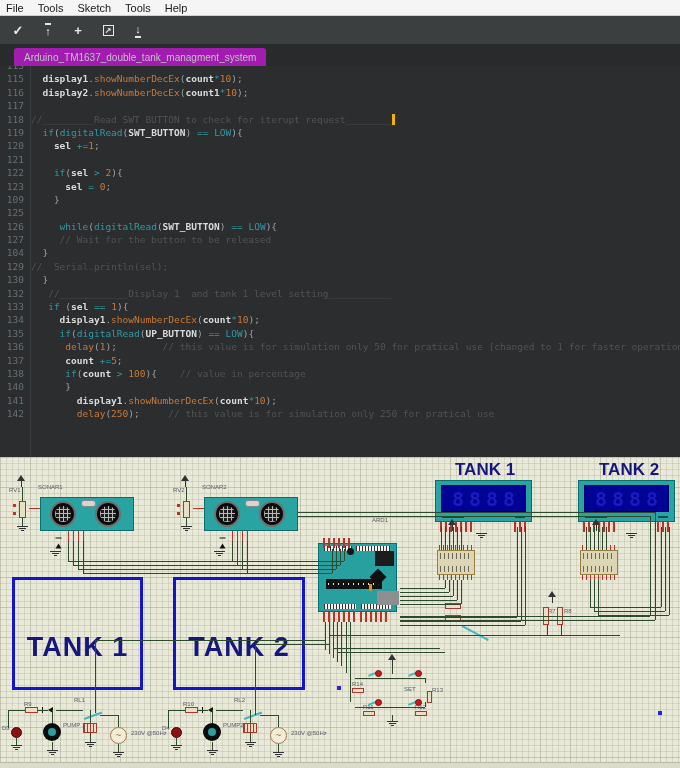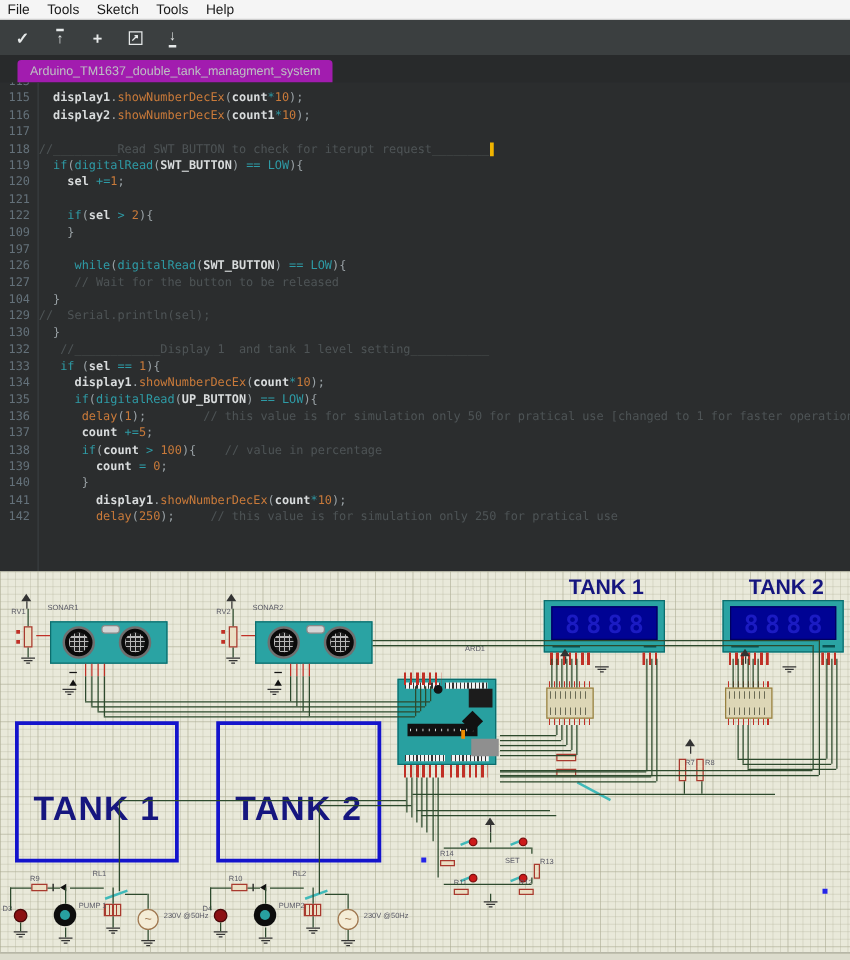--- a/index.html
+++ b/index.html
@@ -127,35 +127,35 @@
     <div id="code-lines">
         <div class="cl"><span class="ln">113</span><span class="lc"></span></div>
         <div class="cl"><span class="ln">115</span><span class="lc"><span class="tk-p">  </span><span class="tk-i">display1</span><span class="tk-p">.</span><span class="tk-f">showNumberDecEx</span><span class="tk-p">(</span><span class="tk-i">count</span><span class="tk-k">*</span><span class="tk-n">10</span><span class="tk-p">);</span></span></div>
         <div class="cl"><span class="ln">116</span><span class="lc"><span class="tk-p">  </span><span class="tk-i">display2</span><span class="tk-p">.</span><span class="tk-f">showNumberDecEx</span><span class="tk-p">(</span><span class="tk-i">count1</span><span class="tk-k">*</span><span class="tk-n">10</span><span class="tk-p">);</span></span></div>
         <div class="cl"><span class="ln">117</span><span class="lc"></span></div>
         <div class="cl"><span class="ln">118</span><span class="lc"><span class="tk-c">//_________Read SWT BUTTON to check for iterupt request________</span><span class="cursor"></span></span></div>
         <div class="cl"><span class="ln">119</span><span class="lc"><span class="tk-p">  </span><span class="tk-k">if</span><span class="tk-p">(</span><span class="tk-k">digitalRead</span><span class="tk-p">(</span><span class="tk-i">SWT_BUTTON</span><span class="tk-p">) </span><span class="tk-k">==</span><span class="tk-p"> </span><span class="tk-k">LOW</span><span class="tk-p">){</span></span></div>
         <div class="cl"><span class="ln">120</span><span class="lc"><span class="tk-p">    </span><span class="tk-i">sel</span><span class="tk-p"> </span><span class="tk-k">+=</span><span class="tk-n">1</span><span class="tk-p">;</span></span></div>
         <div class="cl"><span class="ln">121</span><span class="lc"></span></div>
         <div class="cl"><span class="ln">122</span><span class="lc"><span class="tk-p">    </span><span class="tk-k">if</span><span class="tk-p">(</span><span class="tk-i">sel</span><span class="tk-p"> </span><span class="tk-k">&gt;</span><span class="tk-p"> </span><span class="tk-n">2</span><span class="tk-p">){</span></span></div>
+        <div class="cl"><span class="ln">123</span><span class="lc"><span class="tk-p">      </span><span class="tk-i">sel</span><span class="tk-p"> </span><span class="tk-k">=</span><span class="tk-p"> </span><span class="tk-n">0</span><span class="tk-p">;</span></span></div>
         <div class="cl"><span class="ln">109</span><span class="lc"><span class="tk-p">    }</span></span></div>
-        <div class="cl"><span class="ln">197</span><span class="lc"></span></div>
+        <div class="cl"><span class="ln">125</span><span class="lc"></span></div>
         <div class="cl"><span class="ln">126</span><span class="lc"><span class="tk-p">     </span><span class="tk-k">while</span><span class="tk-p">(</span><span class="tk-k">digitalRead</span><span class="tk-p">(</span><span class="tk-i">SWT_BUTTON</span><span class="tk-p">) </span><span class="tk-k">==</span><span class="tk-p"> </span><span class="tk-k">LOW</span><span class="tk-p">){</span></span></div>
         <div class="cl"><span class="ln">127</span><span class="lc"><span class="tk-c">     // Wait for the button to be released</span></span></div>
         <div class="cl"><span class="ln">104</span><span class="lc"><span class="tk-p">  }</span></span></div>
         <div class="cl"><span class="ln">129</span><span class="lc"><span class="tk-c">//  Serial.println(sel);</span></span></div>
         <div class="cl"><span class="ln">130</span><span class="lc"><span class="tk-p">  }</span></span></div>
         <div class="cl"><span class="ln">132</span><span class="lc"><span class="tk-c">   //____________Display 1  and tank 1 level setting___________</span></span></div>
         <div class="cl"><span class="ln">133</span><span class="lc"><span class="tk-p">   </span><span class="tk-k">if</span><span class="tk-p"> (</span><span class="tk-i">sel</span><span class="tk-p"> </span><span class="tk-k">==</span><span class="tk-p"> </span><span class="tk-n">1</span><span class="tk-p">){</span></span></div>
         <div class="cl"><span class="ln">134</span><span class="lc"><span class="tk-p">     </span><span class="tk-i">display1</span><span class="tk-p">.</span><span class="tk-f">showNumberDecEx</span><span class="tk-p">(</span><span class="tk-i">count</span><span class="tk-k">*</span><span class="tk-n">10</span><span class="tk-p">);</span></span></div>
         <div class="cl"><span class="ln">135</span><span class="lc"><span class="tk-p">     </span><span class="tk-k">if</span><span class="tk-p">(</span><span class="tk-k">digitalRead</span><span class="tk-p">(</span><span class="tk-i">UP_BUTTON</span><span class="tk-p">) </span><span class="tk-k">==</span><span class="tk-p"> </span><span class="tk-k">LOW</span><span class="tk-p">){</span></span></div>
         <div class="cl"><span class="ln">136</span><span class="lc"><span class="tk-p">      </span><span class="tk-f">delay</span><span class="tk-p">(</span><span class="tk-n">1</span><span class="tk-p">);</span><span class="tk-c">        // this value is for simulation only 50 for pratical use [changed to 1 for faster operation]</span></span></div>
         <div class="cl"><span class="ln">137</span><span class="lc"><span class="tk-p">      </span><span class="tk-i">count</span><span class="tk-p"> </span><span class="tk-k">+=</span><span class="tk-n">5</span><span class="tk-p">;</span></span></div>
         <div class="cl"><span class="ln">138</span><span class="lc"><span class="tk-p">      </span><span class="tk-k">if</span><span class="tk-p">(</span><span class="tk-i">count</span><span class="tk-p"> </span><span class="tk-k">&gt;</span><span class="tk-p"> </span><span class="tk-n">100</span><span class="tk-p">){</span><span class="tk-c">    // value in percentage</span></span></div>
-        <div class="cl"><span class="ln">139</span><span class="lc"><span class="tk-p">        </span><span class="tk-i">count</span><span class="tk-p"> </span><span class="tk-k">=</span><span class="tk-p"> </span><span class="tk-n">0</span><span class="tk-p">;</span></span></div>
         <div class="cl"><span class="ln">140</span><span class="lc"><span class="tk-p">      }</span></span></div>
         <div class="cl"><span class="ln">141</span><span class="lc"><span class="tk-p">        </span><span class="tk-i">display1</span><span class="tk-p">.</span><span class="tk-f">showNumberDecEx</span><span class="tk-p">(</span><span class="tk-i">count</span><span class="tk-k">*</span><span class="tk-n">10</span><span class="tk-p">);</span></span></div>
         <div class="cl"><span class="ln">142</span><span class="lc"><span class="tk-p">        </span><span class="tk-f">delay</span><span class="tk-p">(</span><span class="tk-n">250</span><span class="tk-p">);</span><span class="tk-c">     // this value is for simulation only 250 for pratical use</span></span></div>
       </div>
   </div>
 
   <div class="sch" id="sch">
 
     <div class="pwr" style="left:17px;top:18px">
         <b></b>

